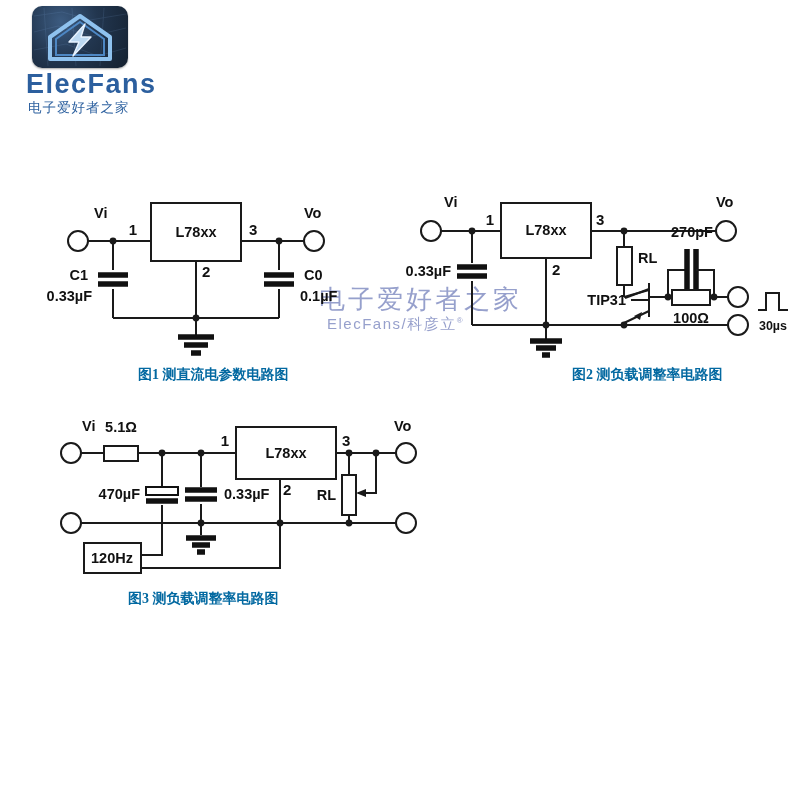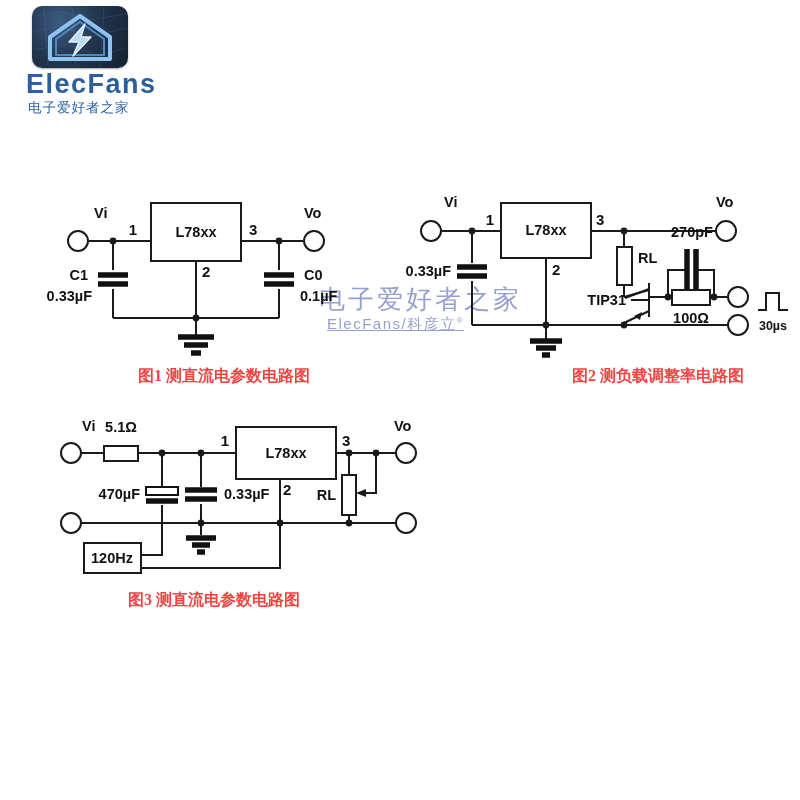--- a/index.html
+++ b/index.html
@@ -67,22 +67,22 @@
     font-size: 21px;
     font-weight: 700;
     color: #1a1a1a;
     letter-spacing: 1px;
   }
 
   
   .caption {
     position: absolute;
     font-family: "Liberation Serif", serif;
-    font-size: 16px;
-    color: #ef4444;
+    font-size: 14px;
+    color: #0369a1;
     white-space: nowrap;
     font-weight: 700;
   }
   #cap1 { left: 122px; top: 366px; }
   #cap2 { left: 556px; top: 366px; text-align: right; }
   #cap3 { left: 112px; top: 590px; }
 
   
   .watermark {
     position: absolute;
@@ -97,21 +97,20 @@
     line-height: 1;
     opacity: 0.92;
   }
   .wm-sub {
     font-size: 15px;
     color: #8e98c8;
     letter-spacing: 1.5px;
     margin-top: 3px;
     margin-left: 8px;
     opacity: 0.92;
-    text-decoration: underline;
   }
   .wm-sub sup { font-size: 8px; }
 
   
   svg.circuit {
     position: absolute;
     overflow: visible;
   }
   #svg1 { left: 20px;  top: 185px; }
   #svg2 { left: 390px; top: 185px; }
@@ -365,15 +364,15 @@
     <text class="lbl" x="300" y="95" text-anchor="end">RL</text>
 
     <path class="wire" d="M340 48 L340 88 L322 88"></path>
     <path d="M330 84 L320 88 L330 92 Z" fill="#1a1a1a"></path>
     <circle class="dot" cx="340" cy="48" r="3.4"></circle>
     <path class="wire" d="M340 48 L360 48"></path>
   </svg>
 
   <div class="caption" id="cap1">图1  测直流电参数电路图</div>
   <div class="caption" id="cap2">图2  测负载调整率电路图</div>
-  <div class="caption" id="cap3">图3  测直流电参数电路图</div>
+  <div class="caption" id="cap3">图3  测负载调整率电路图</div>
 
 </div>
 
 </body></html>

